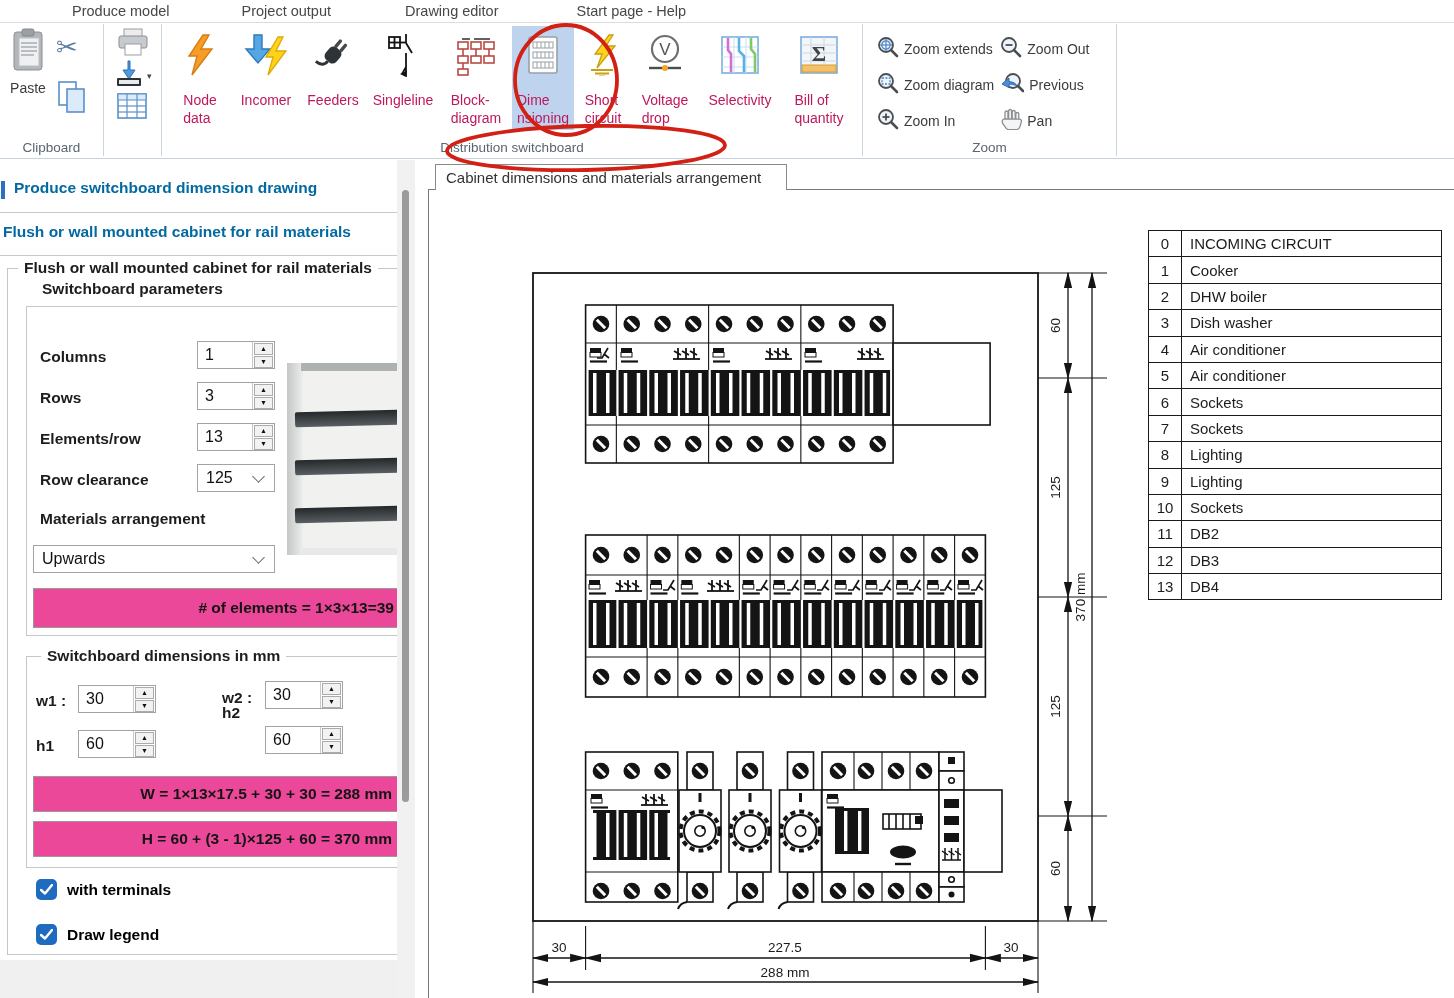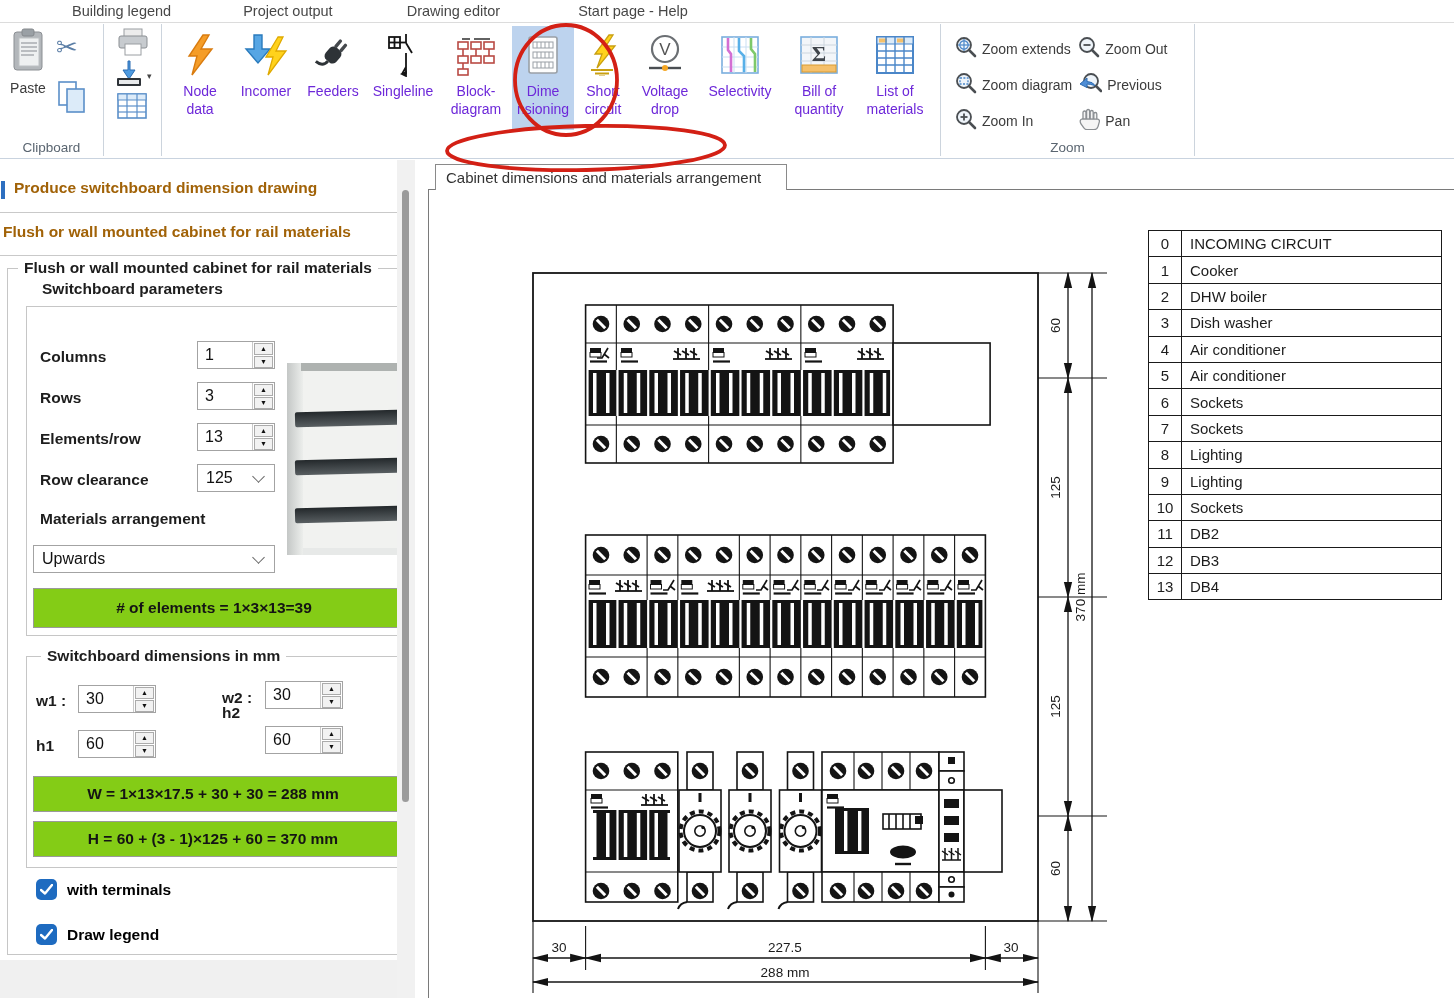--- a/index.html
+++ b/index.html
@@ -10,48 +10,48 @@
 
   
   #ribbon{position:absolute;left:0;top:0;width:1454px;height:159px;background:#fff;border-bottom:1px solid #c9d3df}
   #tabstrip{position:absolute;left:0;top:0;width:100%;height:23px;border-bottom:1px solid #dcdcdc;display:flex;align-items:center}
   .rtab{font-size:14.5px;color:#474747;padding:0 10px;cursor:default}
   #ribbon-content{position:absolute;left:0;top:24px;width:100%;height:134px;display:flex}
   .rgroup{position:relative;height:132px;border-right:1px solid #ccd4dd}
   .grouplabel{position:absolute;bottom:1px;left:0;width:100%;text-align:center;font-size:13.5px;color:#5a6570;white-space:nowrap}
   .rbtn{display:flex;flex-direction:column;align-items:center;padding-top:5px;height:104px}
   .rbtn .ricon{height:48px;display:flex;align-items:center;justify-content:center}
-  .rbtn .rlabel{margin-top:4px;font-size:14px;color:#6d28d9;text-align:center;white-space:pre-line;line-height:1.28}
+  .rbtn .rlabel{margin-top:13px;font-size:14px;color:#be185d;white-space:pre-line;line-height:1.28}
   .rbtn.active{background:#bdd3ee}
   #grp-dist{display:flex;padding:2px 6px 0 6px}
   
   #grp-clip{width:104px}
   #grp-tools{width:58px}
   
   #grp-zoom{width:254px;padding:12px 12px 0 14px}
   .zoomcols{display:flex;gap:6px}
   .zoomcol{display:flex;flex-direction:column;gap:11px}
   .zitem{display:flex;align-items:center;gap:5px;font-size:14px;color:#3c3c3c;white-space:nowrap}
 
   
   #panel{position:absolute;left:0;top:160px;width:397px;height:838px;background:#fff;overflow:hidden}
-  .ptitle{font-size:15.5px;font-weight:700;color:#a16207}
+  .ptitle{font-size:15.5px;font-weight:700;color:#0369a1}
   .plabel{font-size:15.5px;font-weight:600;color:#1d1d1d}
   .hline{position:absolute;left:0;width:397px;border-top:1px solid #c9c9c9}
   .gbox{position:absolute;border:1px solid #c6c6c6}
   .glegend{position:absolute;background:#fff;padding:0 6px;font-size:15.5px;font-weight:600;color:#1d1d1d;white-space:nowrap}
   .spin{position:absolute;width:78px;height:28px;border:1px solid #a3a3a3;background:#fff;display:flex}
   .spin input{flex:1;min-width:0;border:0;outline:0;font:16px "Liberation Sans",sans-serif;padding-left:7px;color:#111;background:transparent}
   .spinbtns{width:22px;display:flex;flex-direction:column;padding:1px;border-left:1px solid #c9c9c9;background:#fff}
   .sb{flex:1;border:1px solid #ababab;background:#f2f2f2;font-size:7px;line-height:10px;color:#111;text-align:center}
   .sb+.sb{margin-top:1px}
   .dd{position:absolute;height:28px;border:1px solid #a3a3a3;background:#fff;display:flex;align-items:center}
   .dd .ddv{flex:1;font-size:16px;padding-left:8px;color:#111}
   .chev{width:9px;height:9px;border-right:1.8px solid #666;border-bottom:1.8px solid #666;transform:rotate(45deg);margin:-4px 11px 0 0}
-  .fbox{position:absolute;border:1px solid #9a9a9a;background:#84cc16;display:flex;align-items:center;justify-content:center;font-size:15.5px;font-weight:600;color:#141414}
+  .fbox{position:absolute;border:1px solid #9a9a9a;background:#ec4899;display:flex;align-items:center;justify-content:flex-end;font-size:15.5px;font-weight:600;color:#141414}
   .cbx{position:absolute;width:21px;height:21px;background:#1e6bc0;border-radius:5px;display:flex;align-items:center;justify-content:center}
   .cblabel{position:absolute;font-size:15.5px;font-weight:600;color:#000000}
   #photo{position:absolute;left:287px;top:203px;width:110px;height:192px;background:#e7e9e8;overflow:hidden}
   #photo .pframe{position:absolute;left:0;top:0;width:16px;height:100%;background:linear-gradient(90deg,#c4c7c6,#eceeec)}
   #photo .pinner{position:absolute;left:16px;top:7px;right:0;bottom:7px;background:#f1f2f0}
   #photo .slot{position:absolute;left:8px;right:-2px;height:15px;border-radius:2px;transform:rotate(-1.4deg);background:linear-gradient(180deg,#23282b,#585e61)}
   #photo .ptop{position:absolute;left:14px;top:0;right:0;height:8px;background:#aeb2b0}
   #vscroll{position:absolute;left:397px;top:160px;width:18px;height:838px;background:#f1f1f1}
   #vthumb{position:absolute;left:5px;top:30px;width:7px;height:612px;background:#9b9b9b;border-radius:4px}
   #panelfoot{position:absolute;left:0;top:800px;width:397px;height:38px;background:#f0f0f0}
@@ -74,21 +74,21 @@
   
   #anno{position:absolute;left:0;top:0;z-index:60;pointer-events:none}
 </style>
 </head>
 <body>
 
 <div id="app">
 
   <div id="ribbon">
     <div id="tabstrip">
-      <div class="rtab" style="margin-left:62px">Building legend</div>
+      <div class="rtab" style="margin-left:62px">Produce model</div>
       <div class="rtab" style="margin-left:52px">Project output</div>
       <div class="rtab" style="margin-left:54px">Drawing editor</div>
       <div class="rtab" style="margin-left:58px">Start page - Help</div>
     </div>
 
     <div id="ribbon-content">
 
       <div class="rgroup" id="grp-clip">
         <div class="abs" style="left:8px;top:4px">
           <span>
@@ -308,40 +308,21 @@
                   <line x1="12" y1="2" x2="12" y2="38"></line>
                   <line x1="25" y1="2" x2="25" y2="38"></line>
                 </g>
                 <rect x="3" y="30" width="34" height="7" fill="#f5c06a" stroke="#d99b33"></rect>
                 <text x="20" y="26" text-anchor="middle" font-size="22" font-weight="bold" fill="#3f454b" font-family="Liberation Serif">Σ</text>
               </svg>
           </span>
           <span class="rlabel">Bill of
 quantity</span>
         </div>
-        <div class="rbtn" style="width:78px">
-          <span class="ricon">
-            <svg width="40" height="40">
-                <rect x="2" y="2" width="36" height="36" fill="#fff" stroke="#4a86c8" stroke-width="2"></rect>
-                <rect x="2" y="2" width="36" height="7" fill="#dcebf9" stroke="#4a86c8"></rect>
-                <rect x="4" y="3.5" width="8" height="4" fill="#f5c06a"></rect>
-                <rect x="22" y="3.5" width="8" height="4" fill="#f5c06a"></rect>
-                <g stroke="#4a86c8" stroke-width="1.4">
-                  <line x1="11" y1="2" x2="11" y2="38"></line>
-                  <line x1="20" y1="2" x2="20" y2="38"></line>
-                  <line x1="29" y1="2" x2="29" y2="38"></line>
-                  <line x1="2" y1="16" x2="38" y2="16"></line>
-                  <line x1="2" y1="23" x2="38" y2="23"></line>
-                  <line x1="2" y1="30" x2="38" y2="30"></line>
-                </g>
-              </svg>
-          </span>
-          <span class="rlabel">List of
-materials</span>
-        </div>
+        <div class="grouplabel">Distribution switchboard</div>
       </div>
 
       <div class="rgroup" id="grp-zoom">
         <div class="zoomcols">
           <div class="zoomcol">
             <div class="zitem">
               <span><svg width="22" height="22">
                     <circle cx="9" cy="9" r="7" fill="#eef4fa" stroke="#4a4e52" stroke-width="1.8"></circle>
                     <g stroke="#4a86c8" stroke-width="1.2" fill="none">
                       <line x1="3" y1="9" x2="15" y2="9"></line>

